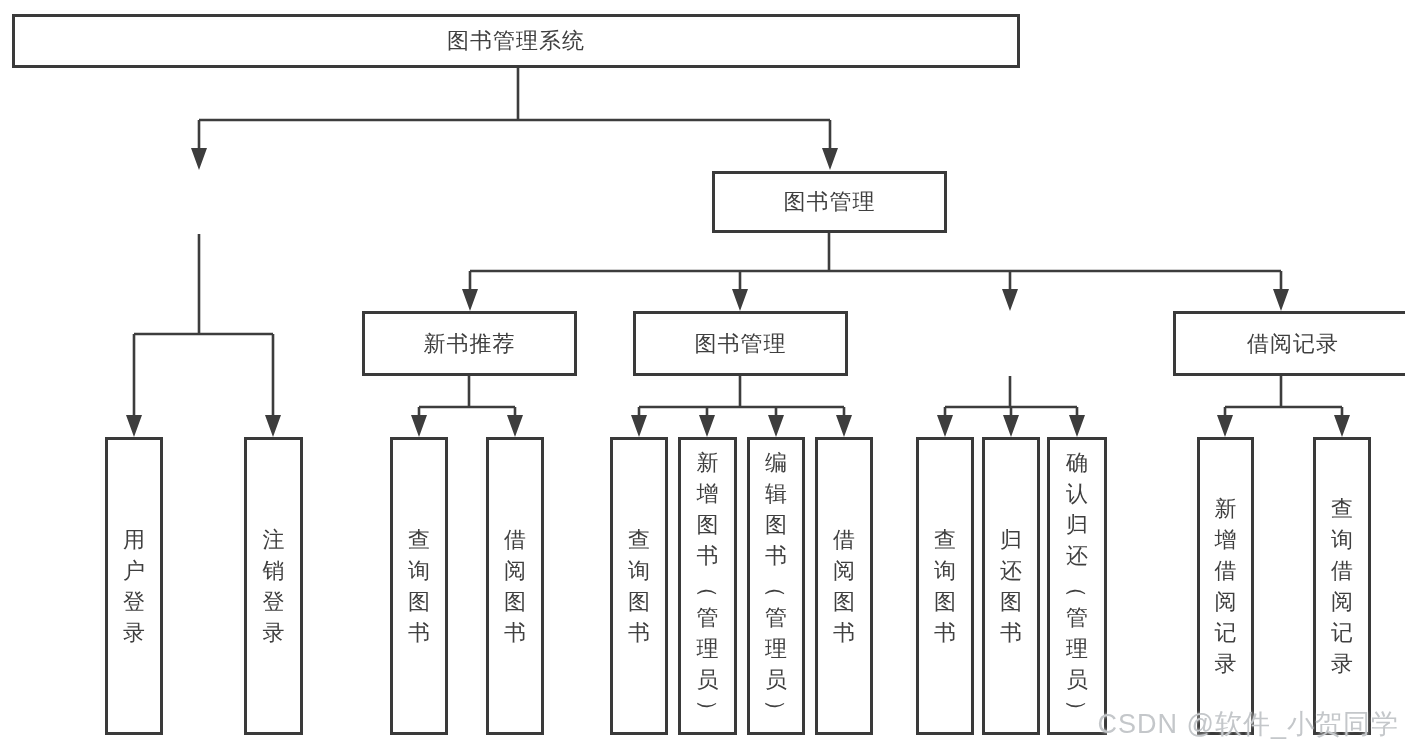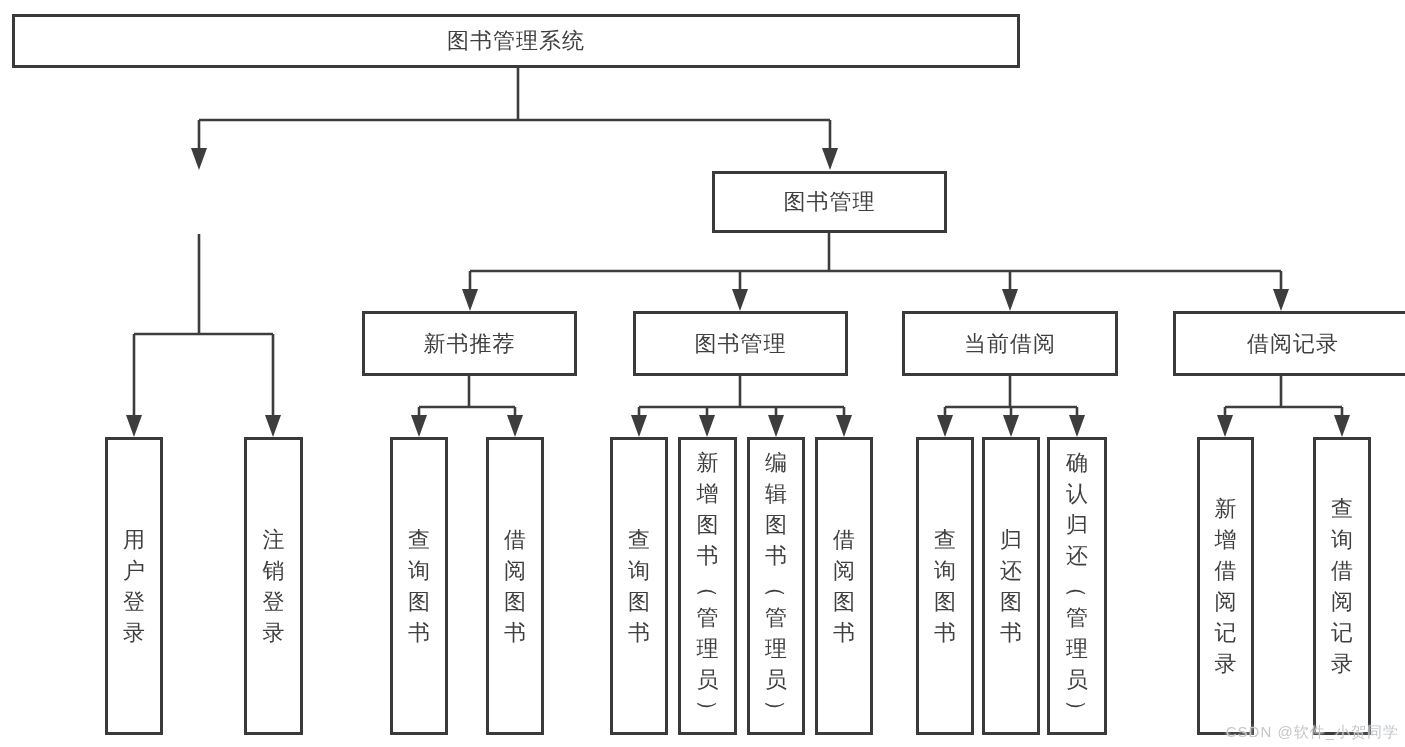--- a/index.html
+++ b/index.html
@@ -15,21 +15,21 @@
   }
   .hlabel{font-size:22px;letter-spacing:1px;white-space:nowrap;color:#3f3f3f;}
   .vlabel{
     display:flex;flex-direction:column;align-items:center;justify-content:center;
     width:100%;height:100%;
   }
   .vchar{display:block;height:31px;line-height:31px;font-size:22px;color:#3f3f3f;text-align:center;}
   .vchar.rot{transform:rotate(90deg);}
   .watermark{
     position:absolute;right:6px;bottom:5px;z-index:5;
-    font-size:15px;color:#c4c7ca;letter-spacing:1px;white-space:nowrap;
+    font-size:27px;color:#c4c7ca;letter-spacing:1px;white-space:nowrap;
     text-shadow:0 0 3px rgba(255,255,255,0.9);
   }
   
   .n-root{left:12px;top:14px;width:1008px;height:54px;}
   .n-user-login{left:82px;top:170px;width:234px;height:64px;}
   .n-book-mgmt{left:712px;top:171px;width:235px;height:62px;}
   .n-new-rec{left:362px;top:311px;width:215px;height:65px;}
   .n-borrowing{left:633px;top:311px;width:215px;height:65px;}
   .n-current{left:902px;top:311px;width:216px;height:65px;}
   .n-records{left:1173px;top:311px;width:240px;height:65px;}
@@ -76,23 +76,20 @@
   <div class="box n-new-rec">
     <span class="hlabel">新书推荐</span>
   </div>
 
   <div class="box n-book-mgmt">
     <span class="hlabel">图书管理</span>
   </div>
   <div class="box n-borrowing">
     <span class="hlabel">图书管理</span>
   </div>
-  <div class="box n-current">
-    <span class="hlabel">当前借阅</span>
-  </div>
   <div class="box n-records">
     <span class="hlabel">借阅记录</span>
   </div>
 
   <div class="box leaf l1">
     <span class="vlabel">
         <span class="vchar">用</span>
         <span class="vchar">户</span>
         <span class="vchar">登</span>
         <span class="vchar">录</span>

